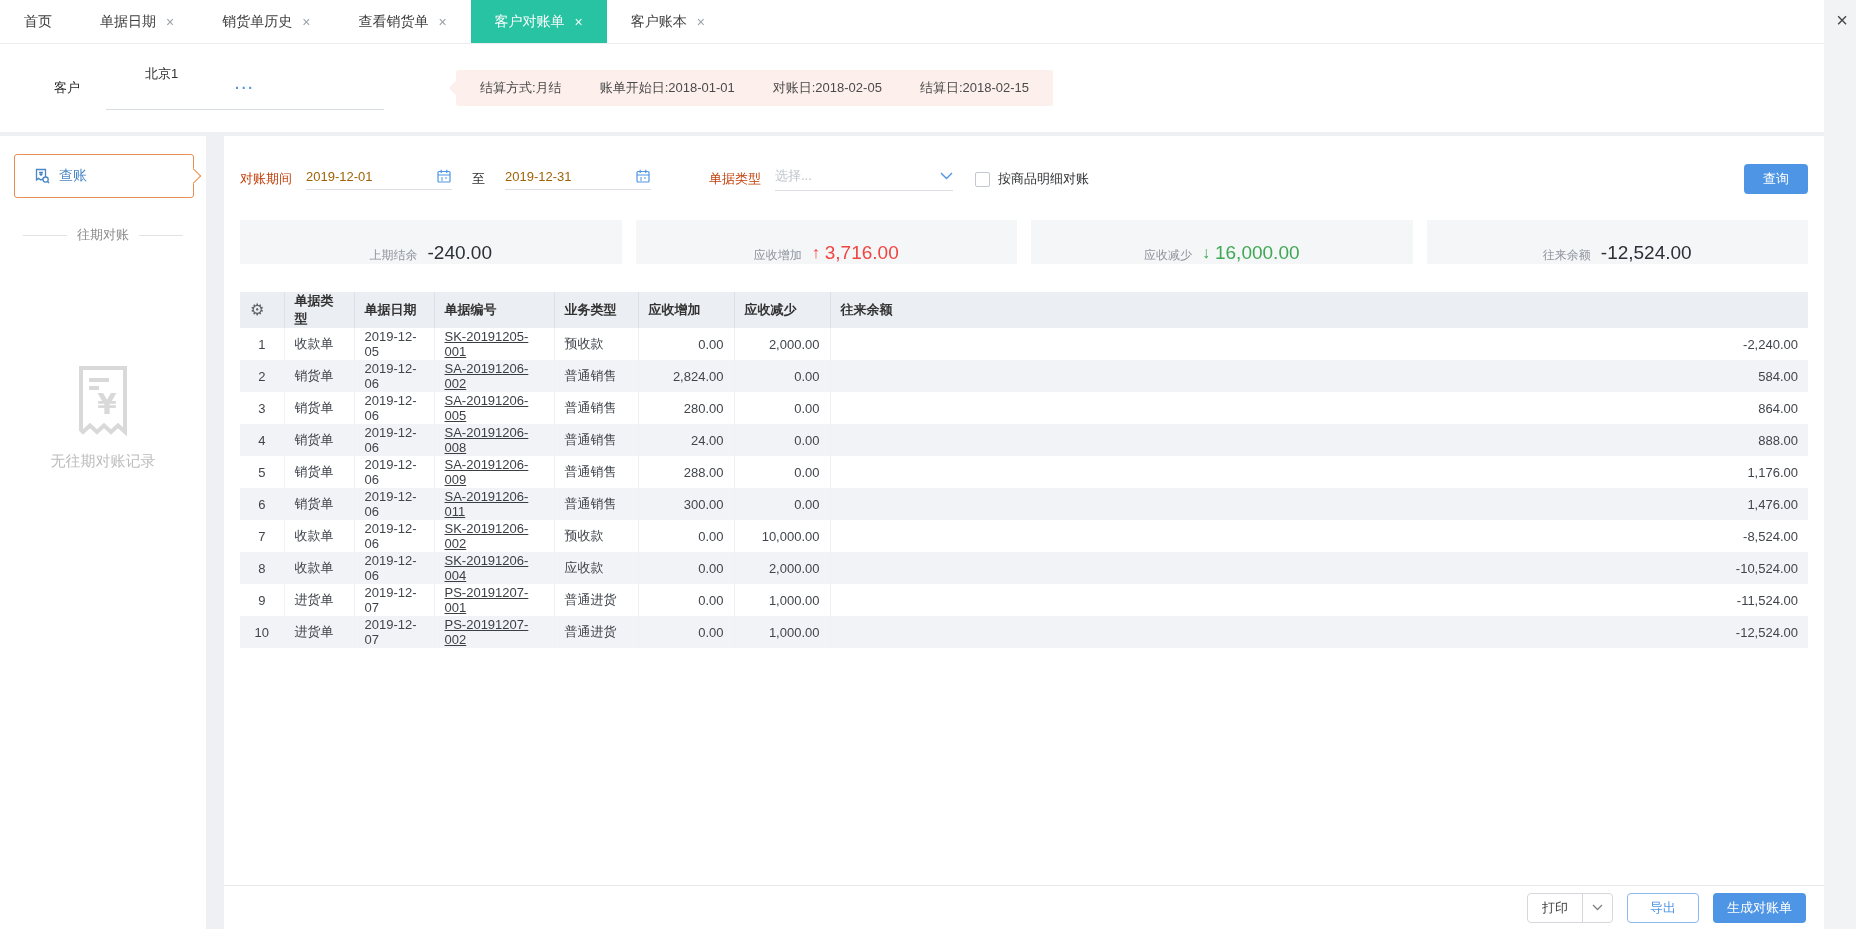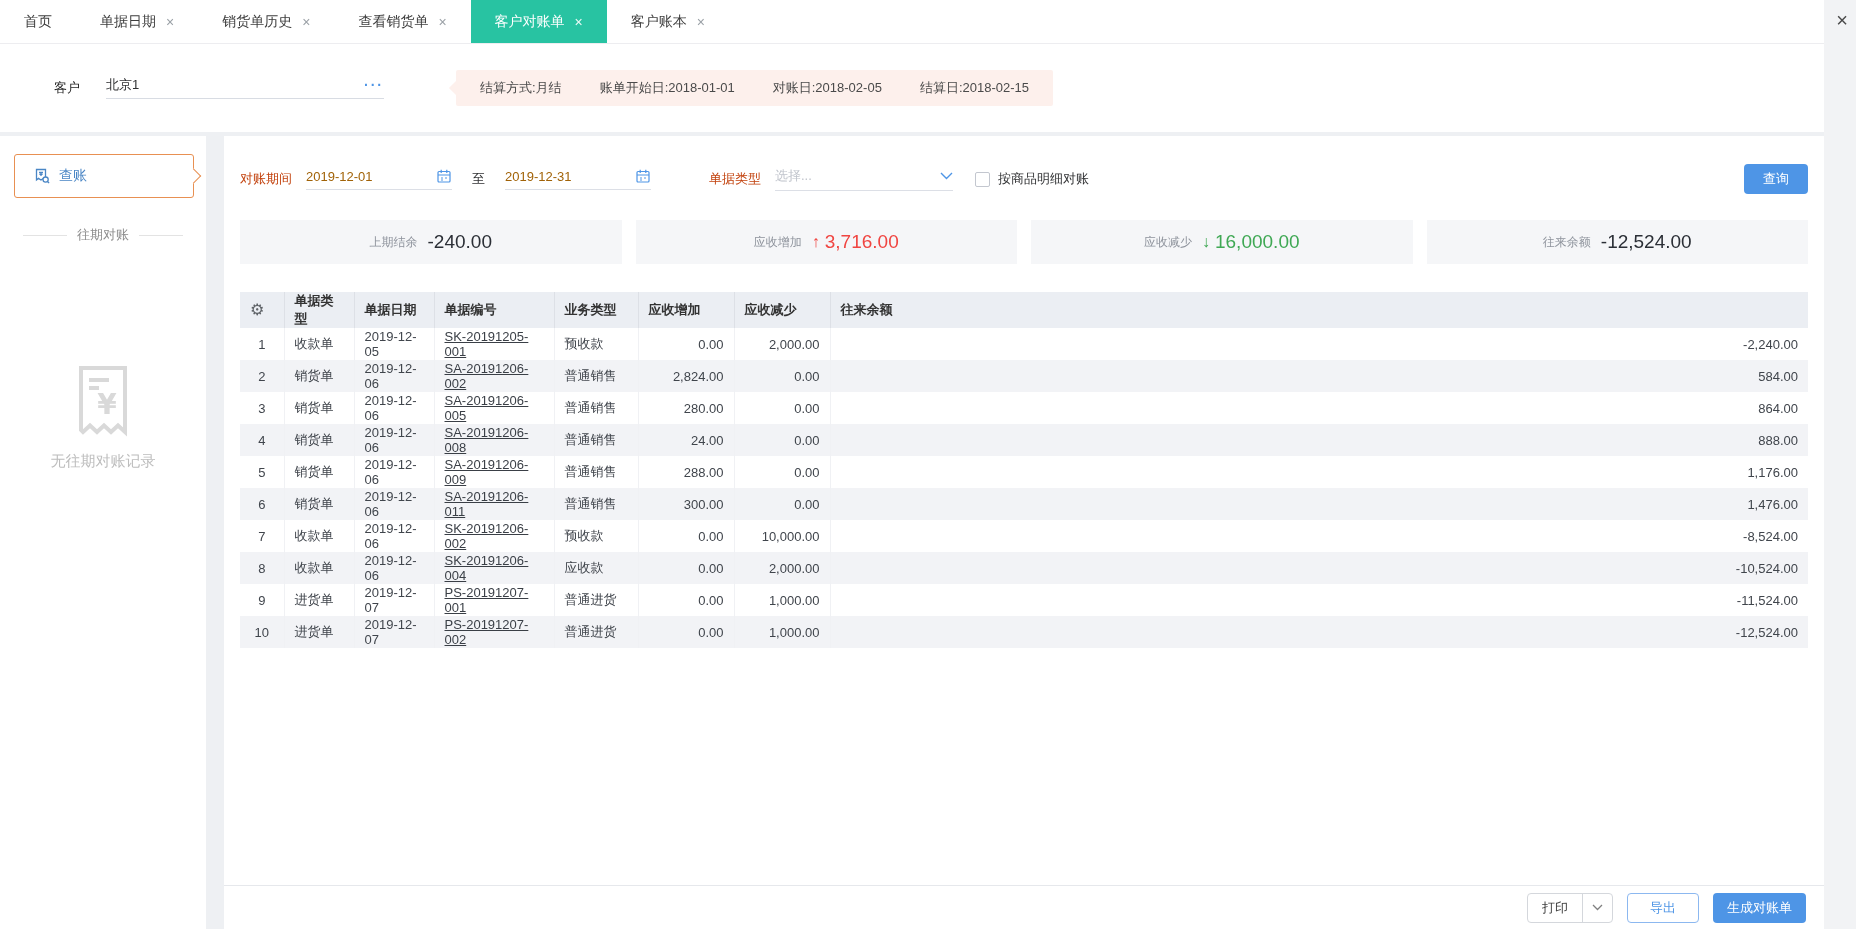--- a/index.html
+++ b/index.html
@@ -16,21 +16,21 @@
   .tab { display:flex; align-items:center; padding:0 24px; font-size:14px; color:#3c3c3c; cursor:pointer; }
   .tab .tclose { margin-left:10px; font-size:14px; color:#9aa0a6; }
   .tab.active { background:#28c3a2; color:#fff; }
   .tab.active .tclose { color:rgba(255,255,255,.92); }
 
   
   .header-panel { position:absolute; top:44px; left:0; width:1824px; height:88px; background:#fff;
                   display:flex; align-items:center; padding-left:54px; }
   .cust-label { font-size:13px; color:#262626; font-weight:500; margin-right:26px; }
   .cust-input-wrap { width:278px; border-bottom:1px solid #d8dce3; display:flex; align-items:center;
-                     justify-content:space-between; padding-bottom:6px; }
+                     justify-content:space-between; padding-bottom:14px;flex-direction:column; }
   .cust-input { border:none; outline:none; font-size:13px; color:#303133; width:200px;
                 font-family:inherit; background:transparent; }
   .more-btn { color:#4e95e6; font-size:14px; font-weight:bold; letter-spacing:2px; cursor:pointer; line-height:1; }
   .info-bar { margin-left:72px; position:relative; background:#fdf0ec; height:36px; border-radius:2px;
               display:flex; align-items:center; gap:38px; padding:0 24px; font-size:13px; color:#4a4a4a; }
   .info-bar:before { content:""; position:absolute; left:-5px; top:50%; width:10px; height:10px;
                      background:#fdf0ec; transform:translateY(-50%) rotate(45deg); }
 
   
   .sidebar { position:absolute; top:136px; left:0; width:206px; height:793px; background:#fff; }
@@ -59,21 +59,21 @@
                   font-family:inherit; background:transparent; }
   .to-label { margin:0 20px; color:#303133; }
   .sel-wrap { width:178px; margin-left:0; }
   .placeholder { color:#c0c4cc; font-size:13px; }
   .chk { display:flex; align-items:center; gap:8px; margin-left:22px; cursor:pointer; }
   .cbox { width:15px; height:15px; border:1px solid #c3c7cf; border-radius:2px; background:#fff; }
   .query-btn { margin-left:auto; width:64px; height:30px; background:#4e95e6; color:#fff; border:none;
                border-radius:4px; font-size:13px; cursor:pointer; font-family:inherit; }
 
   .cards-row { margin:26px 16px 0; display:flex; gap:14px; }
-  .card { flex:1; height:44px; background:#f5f6f8; display:flex; align-items:center; justify-content:center; gap:10px; }
+  .card { flex:1; height:44px; background:#f5f6f8; display:flex; align-items:flex-end; justify-content:center; gap:10px; }
   .card-label { font-size:12px; color:#8e939c; }
   .card-value { font-size:19px; font-weight:500; color:#2b2f36; display:flex; align-items:center; gap:5px; }
   .card-value.red { color:#f04541; }
   .card-value.green { color:#3fa854; }
   .arrow { font-size:16px; font-weight:bold; }
 
   .table-wrap { margin:28px 16px 0; }
   table.grid { width:100%; border-collapse:collapse; table-layout:fixed; }
   .grid col.c1{width:44px}.grid col.c2{width:70px}.grid col.c3{width:80px}.grid col.c4{width:120px}
   .grid col.c5{width:84px}.grid col.c6{width:96px}.grid col.c7{width:96px}

